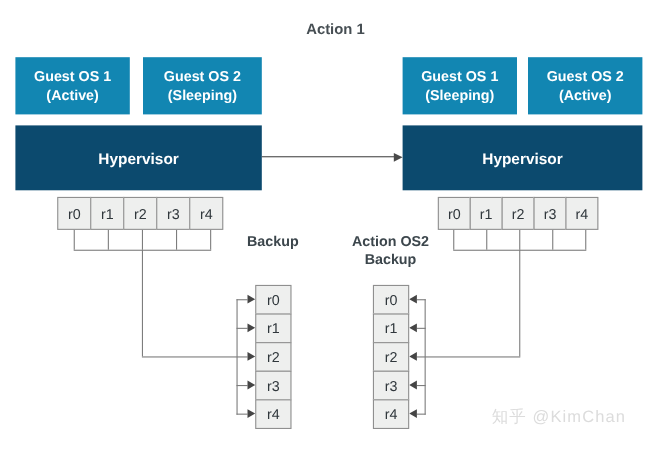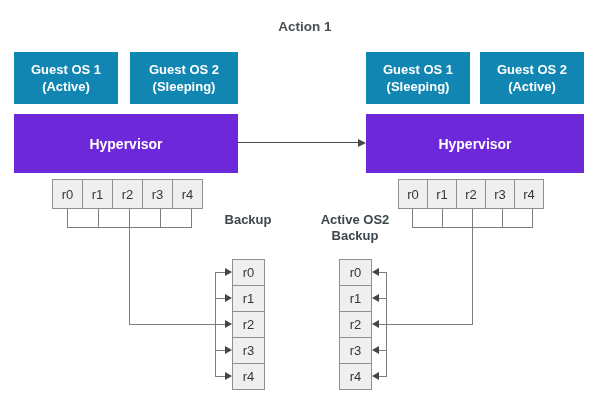--- a/index.html
+++ b/index.html
@@ -3,21 +3,21 @@
 <meta charset="utf-8">
 <style>
   html,body{margin:0;padding:0;background:#ffffff;}
   .canvas{position:relative;width:600px;height:408px;background:#ffffff;overflow:hidden;
           font-family:"Liberation Sans", sans-serif;}
   .title{position:absolute;left:0;top:19px;width:610px;text-align:center;
          font-size:13.5px;font-weight:700;color:#474f54;}
   .gbox{position:absolute;background:#1286b2;color:#ffffff;display:flex;flex-direction:column;
         align-items:center;justify-content:center;font-weight:700;font-size:13px;line-height:17px;
         text-align:center;}
-  .hyp{position:absolute;background:#6d28d9;color:#ffffff;display:flex;align-items:center;
+  .hyp{position:absolute;background:#0c4a6e;color:#ffffff;display:flex;align-items:center;
        justify-content:center;font-weight:700;font-size:14px;}
   .reg-row{position:absolute;display:flex;}
   .reg-cell{box-sizing:border-box;height:30px;border:1px solid #8f8f8f;background:#eeefee;
             display:flex;align-items:center;justify-content:center;font-size:13px;color:#30373c;
             margin-left:-1px;}
   .reg-row .reg-cell:first-child{margin-left:0;}
   .row-l .reg-cell{width:31px;}
   .row-r .reg-cell{width:30px;}
   .bk-col{position:absolute;width:33px;display:flex;flex-direction:column;}
   .bk-cell{box-sizing:border-box;height:27px;border:1px solid #8f8f8f;background:#eeefee;
@@ -135,25 +135,26 @@
   <div class="hl" style="left:379px;top:272px;width:8px"></div>
   <div class="tri-l" style="left:372px;top:268px"></div>
   <div class="hl" style="left:379px;top:298px;width:8px"></div>
   <div class="tri-l" style="left:372px;top:294px"></div>
   <div class="hl" style="left:379px;top:350px;width:8px"></div>
   <div class="tri-l" style="left:372px;top:346px"></div>
   <div class="hl" style="left:379px;top:376px;width:8px"></div>
   <div class="tri-l" style="left:372px;top:372px"></div>
 
   <div class="bk-label" style="left:305px;top:212px">
-    <div>Active OS2</div>
+    <div>Action OS2</div>
     <div>Backup</div>
   </div>
   <div class="bk-col" style="left:339px;top:259px">
     <span class="bk-cell">r0</span>
     <span class="bk-cell">r1</span>
     <span class="bk-cell">r2</span>
     <span class="bk-cell">r3</span>
     <span class="bk-cell">r4</span>
   </div>
 
+  <div class="watermark">知乎 @KimChan</div>
 
 </div>
 
 </body></html>

